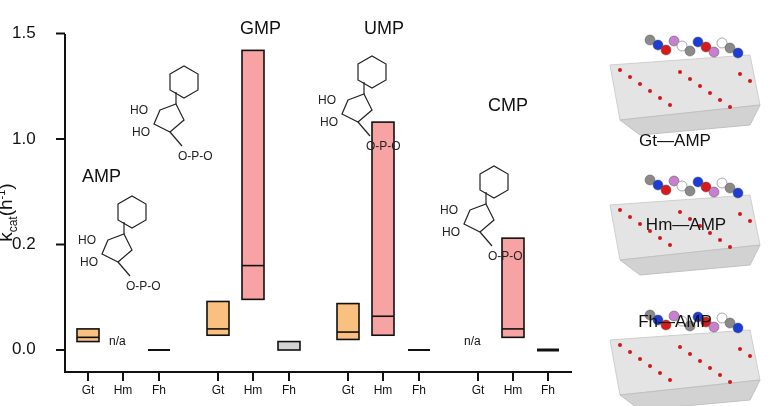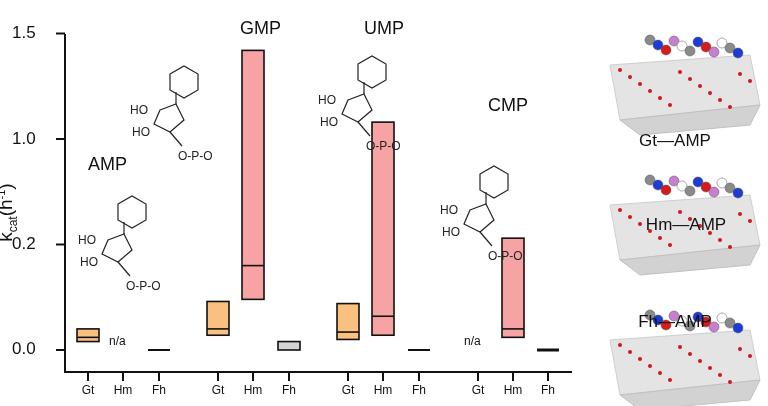--- a/index.html
+++ b/index.html
@@ -182,21 +182,21 @@
       </g>
     </svg>
   <div id="overlay">
       <div class="tick-label" style="left: 12px; top: 339px;">0.0</div>
       <div class="tick-label" style="left: 12px; top: 233.5px;">0.2</div>
       <div class="tick-label" style="left: 12px; top: 129px;">1.0</div>
       <div class="tick-label" style="left: 12px; top: 22.5px;">1.5</div>
       <div class="xtick-label" style="left: 68px; top: 383px;">Gt</div>
       <div class="xtick-label" style="left: 103px; top: 383px;">Hm</div>
       <div class="xtick-label" style="left: 139px; top: 383px;">Fh</div>
-      <div class="group-label" style="left: 82px; top: 154px; margin-left: 6px;">AMP</div>
+      <div class="group-label" style="left: 82px; top: 166px;">AMP</div>
       <div class="na" style="left: 109px; top: 334px;">n/a</div>
       <div class="xtick-label" style="left: 198px; top: 383px;">Gt</div>
       <div class="xtick-label" style="left: 233px; top: 383px;">Hm</div>
       <div class="xtick-label" style="left: 269px; top: 383px;">Fh</div>
       <div class="group-label" style="left: 240px; top: 18px;">GMP</div>
       <div class="xtick-label" style="left: 328px; top: 383px;">Gt</div>
       <div class="xtick-label" style="left: 363px; top: 383px;">Hm</div>
       <div class="xtick-label" style="left: 399px; top: 383px;">Fh</div>
       <div class="group-label" style="left: 364px; top: 18px;">UMP</div>
       <div class="xtick-label" style="left: 458px; top: 383px;">Gt</div>

